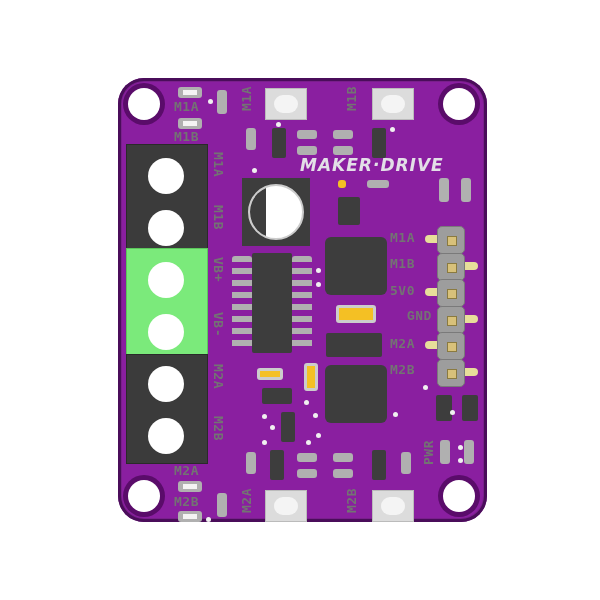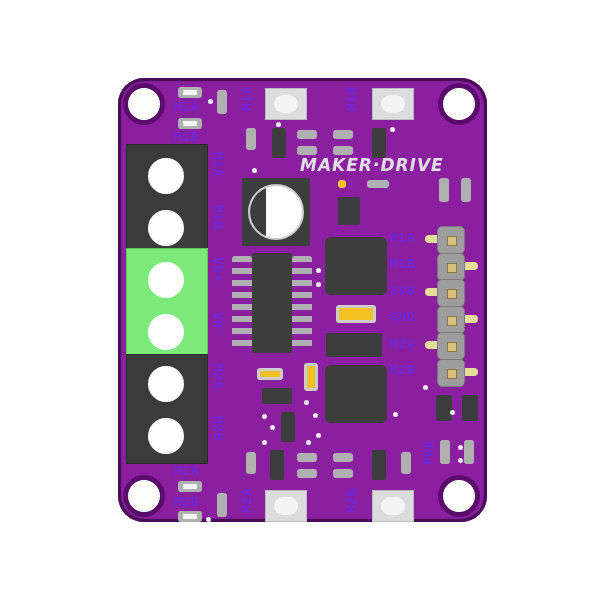--- a/index.html
+++ b/index.html
@@ -1,20 +1,20 @@
 <!DOCTYPE html>
 <html><head>
 <meta charset="utf-8">
 <style>
   html, body { margin:0; padding:0; background:#ffffff; }
   body { width:600px; height:600px; position:relative; overflow:hidden; font-family:"DejaVu Sans Mono", monospace; }
   .board { position:absolute; left:118px; top:78px; width:369px; height:444px; background:#7a1f8c; border-radius:26px; box-shadow: inset 0 0 0 3px #4a0d5a; }
   .board-inner { position:absolute; left:4px; top:4px; right:4px; bottom:4px; border-radius:22px; background:#8a1fa0; }
   .hole { position:absolute; width:32px; height:32px; border-radius:50%; background:#ffffff; box-shadow: 0 0 0 5px #5a0c6a; }
-  .silk { position:absolute; color:#6d28d9; font-weight:bold; font-size:13px; letter-spacing:0.5px; line-height:1; white-space:nowrap; }
+  .silk { position:absolute; color:#737373; font-weight:bold; font-size:13px; letter-spacing:0.5px; line-height:1; white-space:nowrap; }
   .vert { writing-mode: vertical-rl; transform: rotate(180deg); }
   .vert-cw { writing-mode: vertical-rl; }
   .terminal { position:absolute; left:126px; top:144px; width:80px; height:318px; }
   .tblock { position:absolute; left:0; width:80px; background:#3b3b3b; border:1px solid #2a2a2a; }
   .tblock.green { background:#7bea7b; border-color:#5bc85b; }
   .screw { position:absolute; left:22px; width:36px; height:36px; border-radius:50%; background:#ffffff; }
   .btn { position:absolute; width:40px; height:30px; background:#dcdcdc; border:1px solid #bbb; }
   .btn::after { content:""; position:absolute; left:8px; top:6px; width:24px; height:18px; border-radius:9px; background:#f4f4f4; }
   .pad { position:absolute; background:#a8a8a8; border-radius:3px; }
   .chip { position:absolute; background:#3d3d3d; border-radius:2px; }
@@ -98,21 +98,21 @@
 <div class="smd yellow" style="left:336px;top:305px;width:40px;height:18px;border:3px solid #ccc;box-sizing:border-box;"></div>
 <div class="chip" style="left:326px;top:333px;width:56px;height:24px;"></div>
 <div class="smd yellow" style="left:257px;top:368px;width:26px;height:12px;border:3px solid #ccc;box-sizing:border-box;"></div>
 <div class="smd yellow" style="left:304px;top:363px;width:14px;height:28px;border:3px solid #ccc;box-sizing:border-box;"></div>
 <div class="chip" style="left:262px;top:388px;width:30px;height:16px;"></div>
 <div class="chip" style="left:281px;top:412px;width:14px;height:30px;"></div>
 
 <div class="silk" style="left:390px;top:231px;">M1A</div>
 <div class="silk" style="left:390px;top:257px;">M1B</div>
 <div class="silk" style="left:390px;top:284px;">5V0</div>
-<div class="silk" style="left:390px;top:310px;">GND</div>
+<div class="silk" style="left:407px;top:310px;font-family:Liberation Mono, monospace;">GND</div>
 <div class="silk" style="left:390px;top:337px;">M2A</div>
 <div class="silk" style="left:390px;top:363px;">M2B</div>
 <div class="pin-ext" style="left:425px;top:235px;"></div>
 <div class="pin-ext" style="left:456px;top:262px;"></div>
 <div class="pin-ext" style="left:425px;top:288px;"></div>
 <div class="pin-ext" style="left:456px;top:315px;"></div>
 <div class="pin-ext" style="left:425px;top:341px;"></div>
 <div class="pin-ext" style="left:456px;top:368px;"></div>
 <div class="header-pin" style="top:226px;"></div>
 <div class="header-pin" style="top:253px;"></div>

